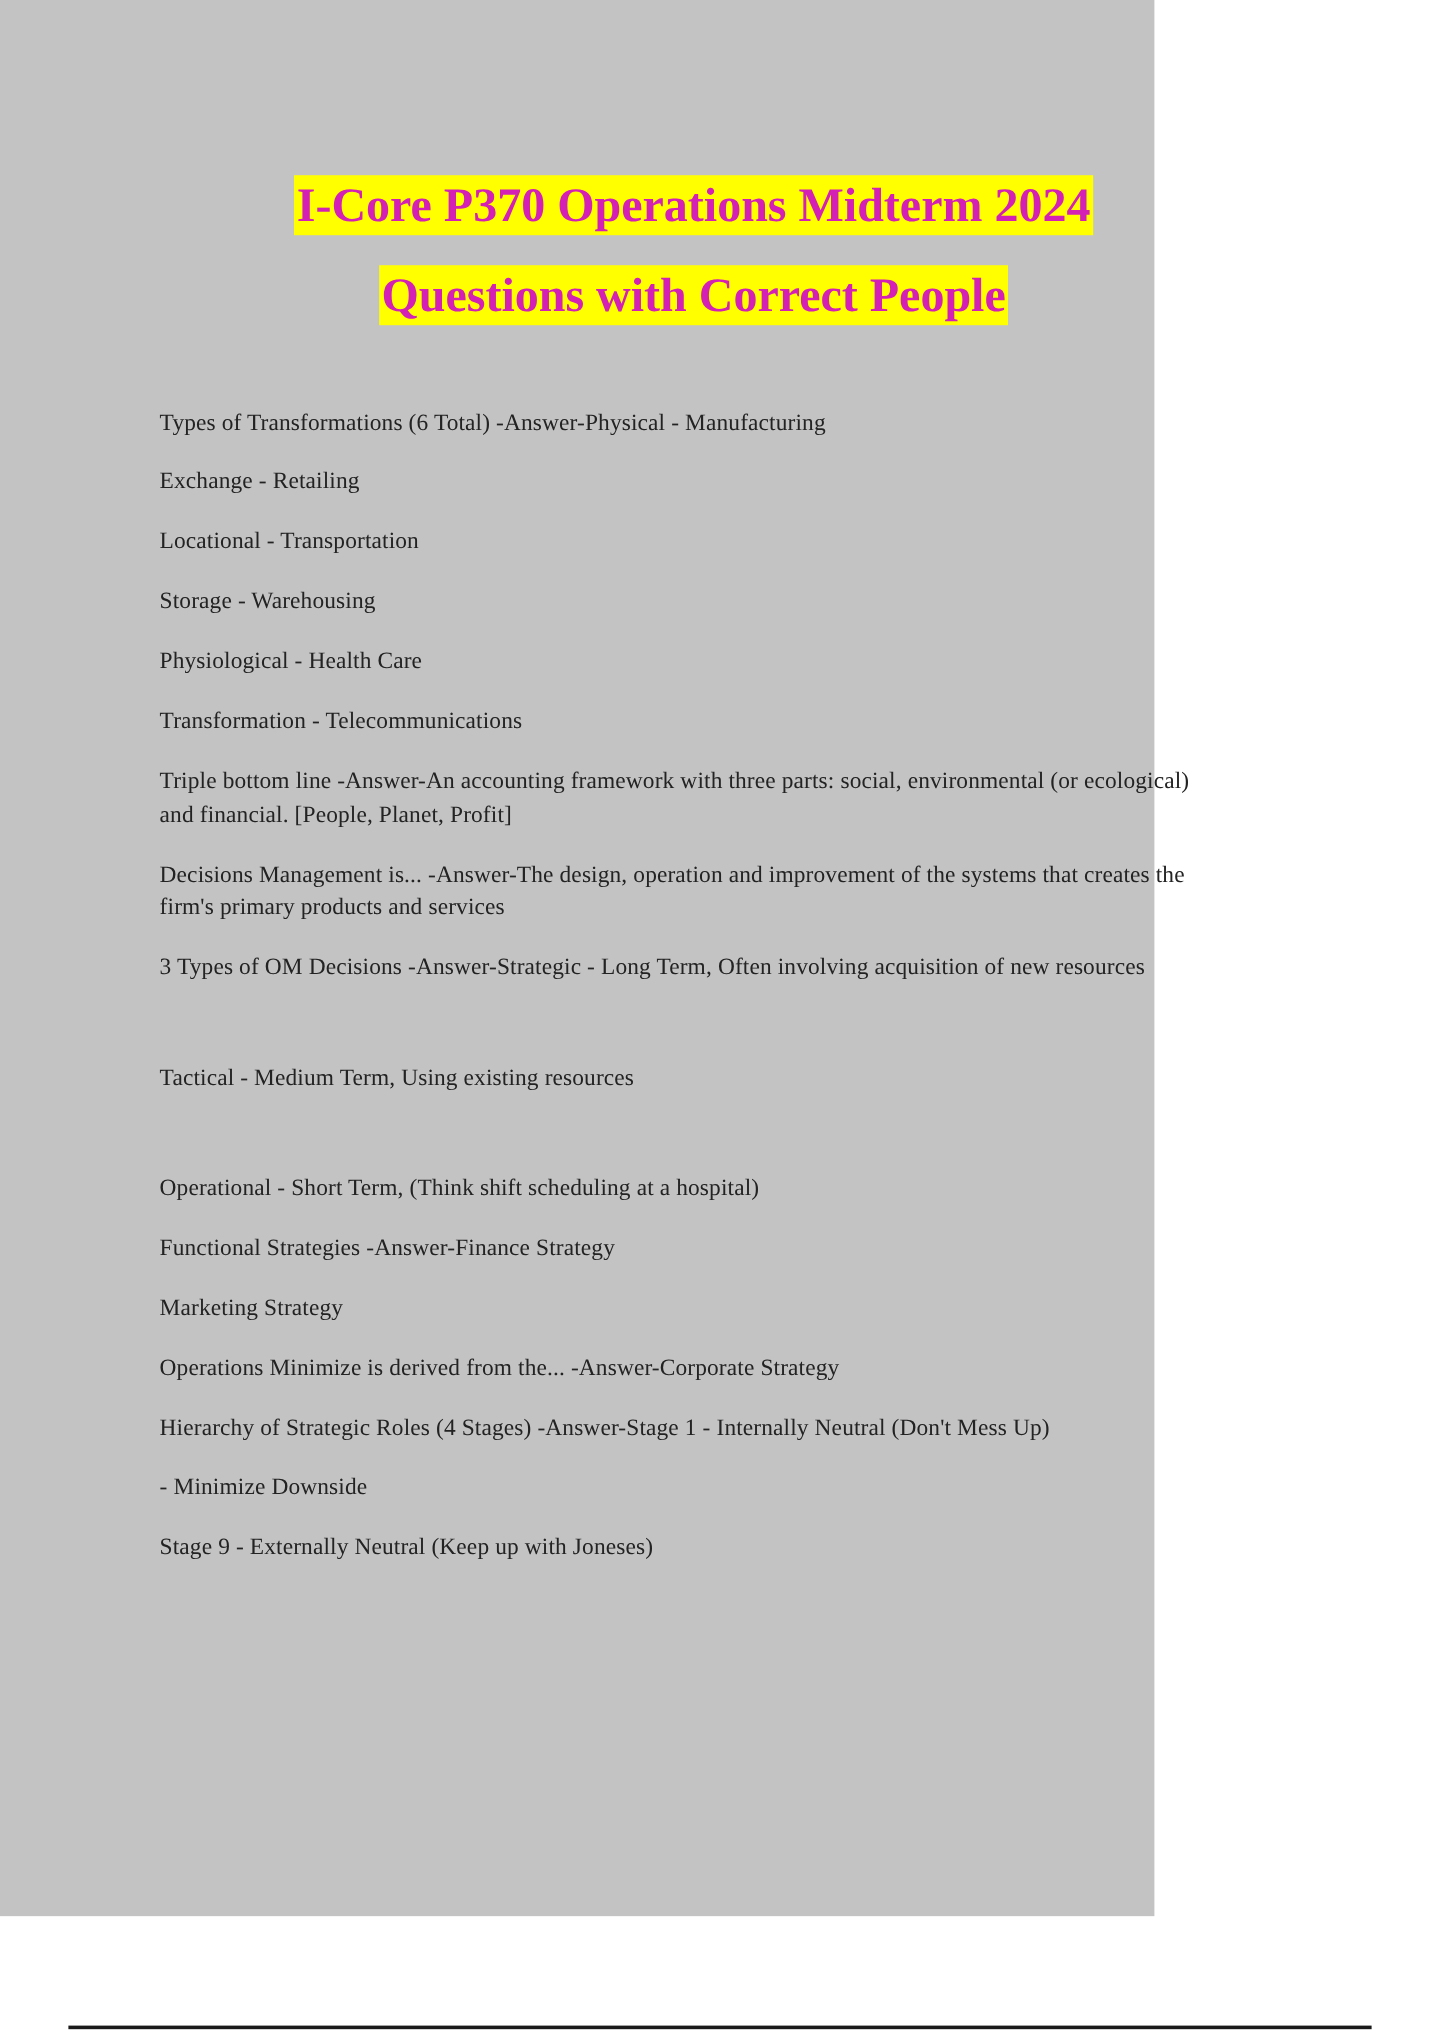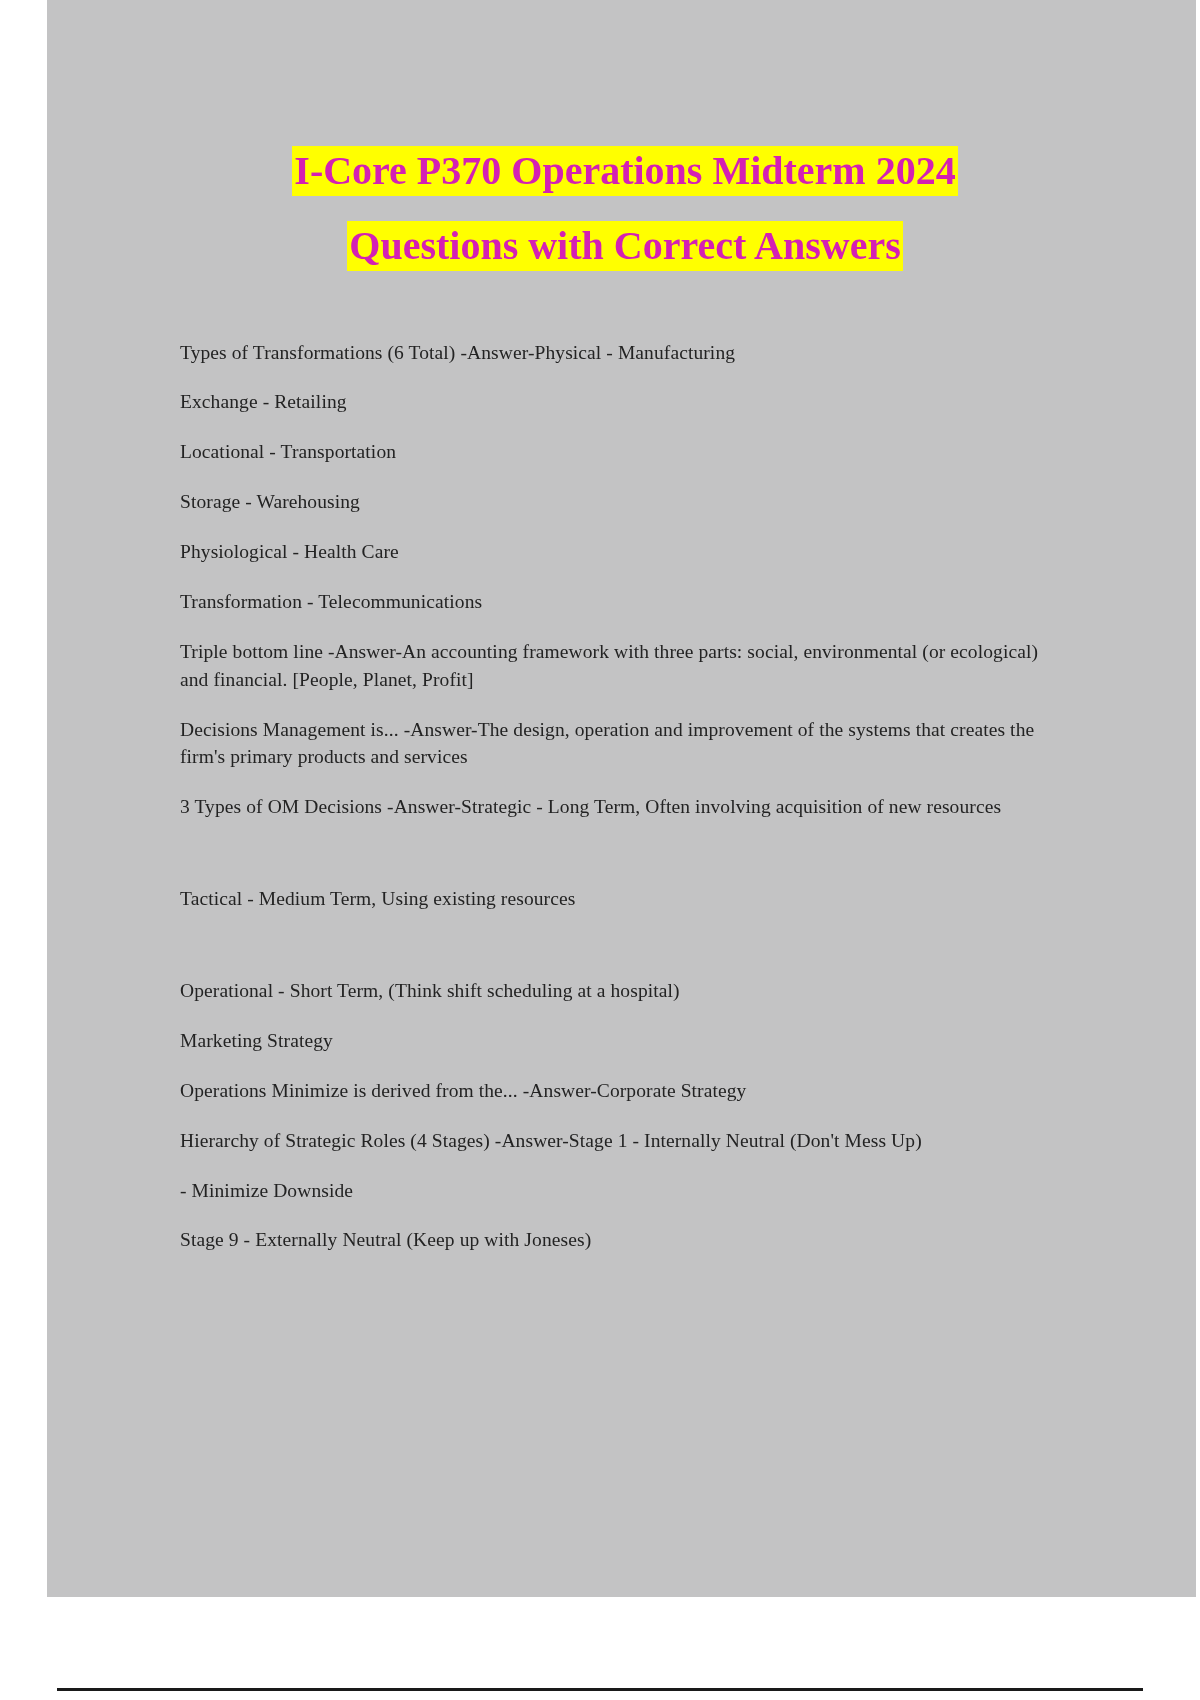--- a/index.html
+++ b/index.html
@@ -19,25 +19,24 @@
     width: 1200px;
     height: 1700px;
     background: #ffffff;
   }
 
   
   .doc-page {
     position: absolute;
     left: 0;
     top: 0;
-    width: 1149px;
+    width: 962px;
     height: 1597px;
     background: #c3c3c4;
     box-sizing: border-box;
-    margin-left: 47px;
   }
 
   .doc-inner {
     position: absolute;
     left: 133px;
     top: 0;
     width: 890px;
   }
 
   
@@ -105,37 +104,38 @@
 </head>
 <body>
 
 <div id="page">
 
   <div class="doc-page">
     <div class="doc-inner">
 
       <div class="title-block">
         <div class="title-line first"><span class="hl">I-Core P370 Operations Midterm 2024</span></div>
-        <div class="title-line second"><span class="hl">Questions with Correct Answers</span></div>
+        <div class="title-line second"><span class="hl">Questions with Correct People</span></div>
       </div>
 
       <div class="body-block">
         <p class="para">Types of Transformations (6 Total) -Answer-Physical - Manufacturing</p>
         <p class="para">Exchange - Retailing</p>
         <p class="para">Locational - Transportation</p>
         <p class="para">Storage - Warehousing</p>
         <p class="para">Physiological - Health Care</p>
         <p class="para">Transformation - Telecommunications</p>
         <p class="para">Triple bottom line -Answer-An accounting framework with three parts: social, environmental (or ecological) and financial. [People, Planet, Profit]</p>
         <p class="para">Decisions Management is... -Answer-The design, operation and improvement of the systems that creates the firm's primary products and services</p>
         <p class="para">3 Types of OM Decisions -Answer-Strategic - Long Term, Often involving acquisition of new resources</p>
         <p class="para blank"></p>
         <p class="para">Tactical - Medium Term, Using existing resources</p>
         <p class="para blank"></p>
         <p class="para">Operational - Short Term, (Think shift scheduling at a hospital)</p>
+        <p class="para">Functional Strategies -Answer-Finance Strategy</p>
         <p class="para">Marketing Strategy</p>
         <p class="para">Operations Minimize is derived from the... -Answer-Corporate Strategy</p>
         <p class="para">Hierarchy of Strategic Roles (4 Stages) -Answer-Stage 1 - Internally Neutral (Don't Mess Up)</p>
         <p class="para"> - Minimize Downside</p>
         <p class="para">Stage 9 - Externally Neutral (Keep up with Joneses)</p>
       </div>
 
     </div>
   </div>
 

